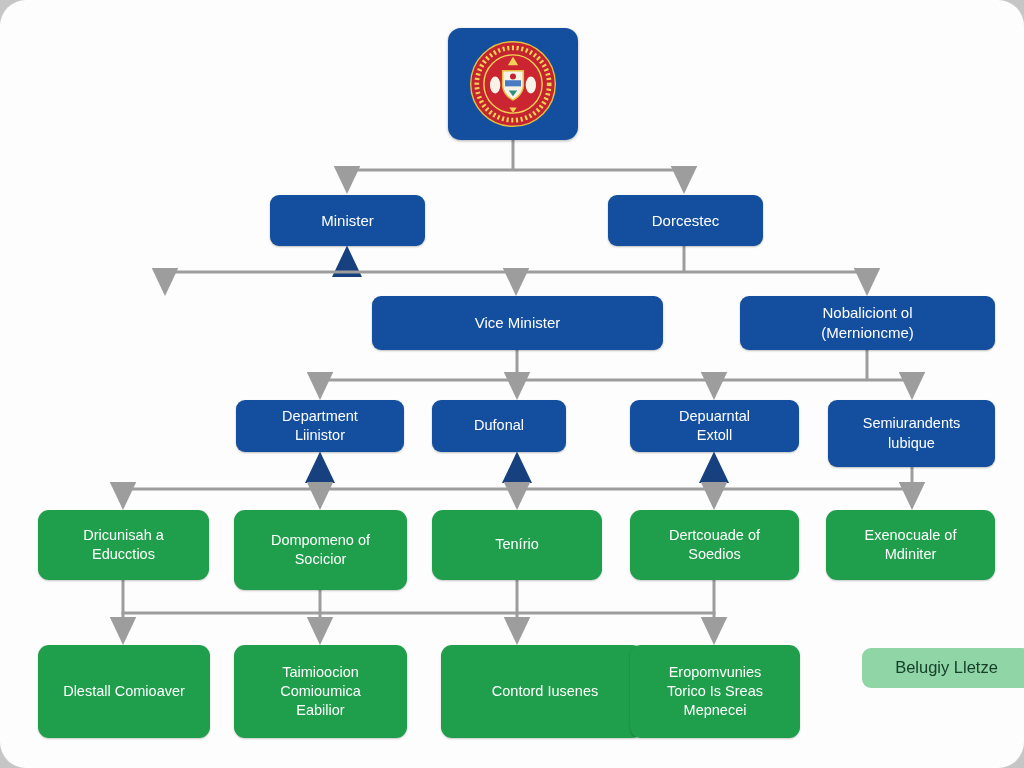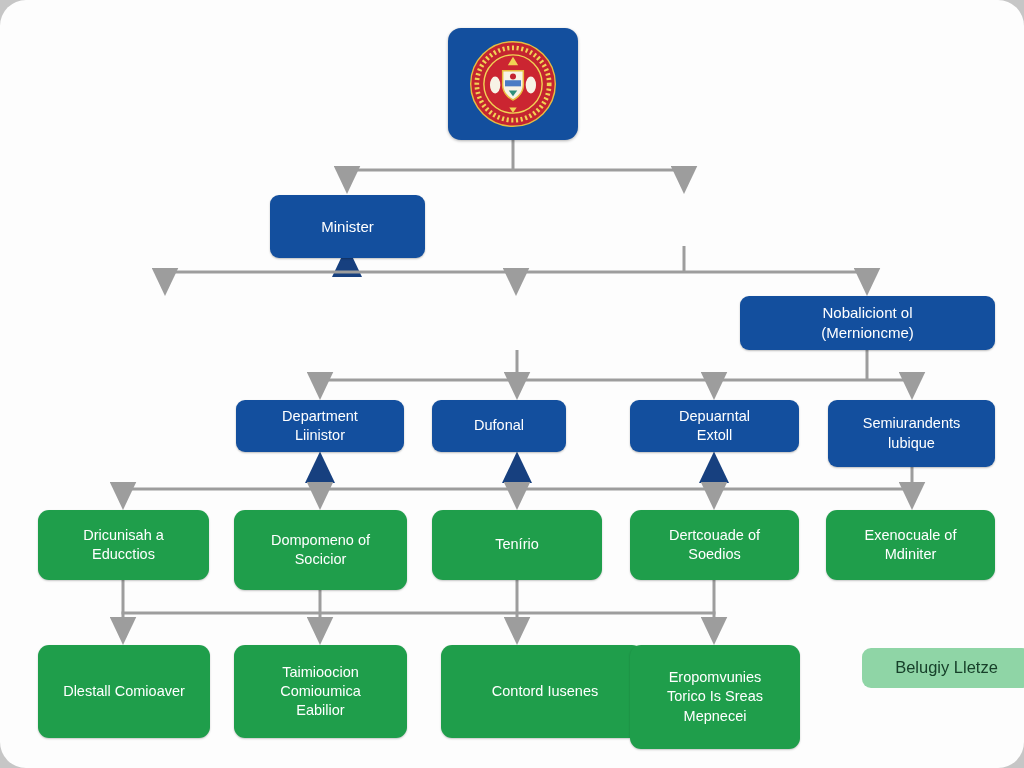--- a/index.html
+++ b/index.html
@@ -25,38 +25,38 @@
   .blue{background:#134f9e;border-radius:9px;box-shadow:0 1px 2px rgba(0,0,0,0.25);}
   .green{background:#1f9e4b;border-radius:11px;box-shadow:0 1px 2px rgba(0,0,0,0.22);}
   .lightgreen{background:#8fd5a6;border-radius:9px;color:#17402a;margin-left:36px;}
   .emblem{background:#134f9e;border-radius:13px;box-shadow:0 1px 3px rgba(0,0,0,0.3);}
   .f15{font-size:15px;}
   .f14{font-size:14.5px;}
   .f16{font-size:16.5px;}
 
   
   .n-emblem        {left:448px;top:28px; width:130px;height:112px;}
-  .n-minister      {left:270px;top:195px;width:155px;height:63px;}
+  .n-minister      {left:270px;top:195px;width:155px;height:51px;}
   .n-dorcestec     {left:608px;top:195px;width:155px;height:51px;}
   .n-deptdirector  {left:38px; top:296px;width:255px;height:54px;}
   .n-viceminister  {left:372px;top:296px;width:291px;height:54px;}
   .n-nobaliciont   {left:740px;top:296px;width:255px;height:54px;}
   .n-deptliinistor {left:236px;top:400px;width:168px;height:52px;}
   .n-dufonal       {left:432px;top:400px;width:134px;height:52px;}
   .n-depuarntal    {left:630px;top:400px;width:169px;height:52px;}
   .n-semiurandents {left:828px;top:400px;width:167px;height:67px;}
   .n-dricunisah    {left:38px; top:510px;width:171px;height:70px;}
   .n-dompomeno     {left:234px;top:510px;width:173px;height:80px;}
   .n-tenirio       {left:432px;top:510px;width:170px;height:70px;}
   .n-dertcouade    {left:630px;top:510px;width:169px;height:70px;}
   .n-exenocuale    {left:826px;top:510px;width:169px;height:70px;}
   .n-dlestall      {left:38px; top:645px;width:172px;height:93px;}
   .n-taimioocion   {left:234px;top:645px;width:173px;height:93px;}
   .n-contord       {left:441px;top:645px;width:202px;height:93px;padding-left:6px;}
-  .n-eropomvunies  {left:630px;top:645px;width:170px;height:104px;}
+  .n-eropomvunies  {left:630px;top:645px;width:170px;height:93px;}
   .n-belugiy       {left:826px;top:648px;width:169px;height:40px;}
 </style>
 </head>
 <body>
 
 <div class="canvas">
 
   <svg class="connector-layer" width="1024" height="768" viewBox="0 0 1024 768">
     <defs>
       <marker id="ag" markerWidth="10" markerHeight="9" refX="7.5" refY="4.5" orient="auto">
@@ -121,21 +121,23 @@
       <ellipse cx="69" cy="51" rx="5.5" ry="9" fill="#f7f3e6"></ellipse>
       <path d="M39 36 h22 v15 c0 11 -11 16 -11 16 s-11 -5 -11 -16 z" fill="#f7f3e6" stroke="#e9bd3f" stroke-width="1.6"></path>
       <path d="M41.5 46 h17 v6.5 h-17 z" fill="#4a7bc4"></path>
       <circle cx="50" cy="42" r="3.2" fill="#c42430"></circle>
       <path d="M45.5 57 h9 l-4.5 6 z" fill="#2f8f7a"></path>
       <path d="M46 75 h8 l-4 5.5 z" fill="#f1d254"></path>
     </svg>
   </div>
 
   <div class="node blue f15 n-minister">Minister</div>
+  <div class="node blue f15 n-dorcestec">Dorcestec</div>
 
+  <div class="node blue f15 n-viceminister">Vice Minister</div>
   <div class="node blue f15 n-nobaliciont">Nobaliciont ol
 (Mernioncme)</div>
 
   <div class="node blue f14 n-deptliinistor">Department
 Liinistor</div>
   <div class="node blue f14 n-dufonal">Dufonal</div>
   <div class="node blue f14 n-depuarntal">Depuarntal
 Extoll</div>
   <div class="node blue f14 n-semiurandents">Semiurandents
 lubique</div>

